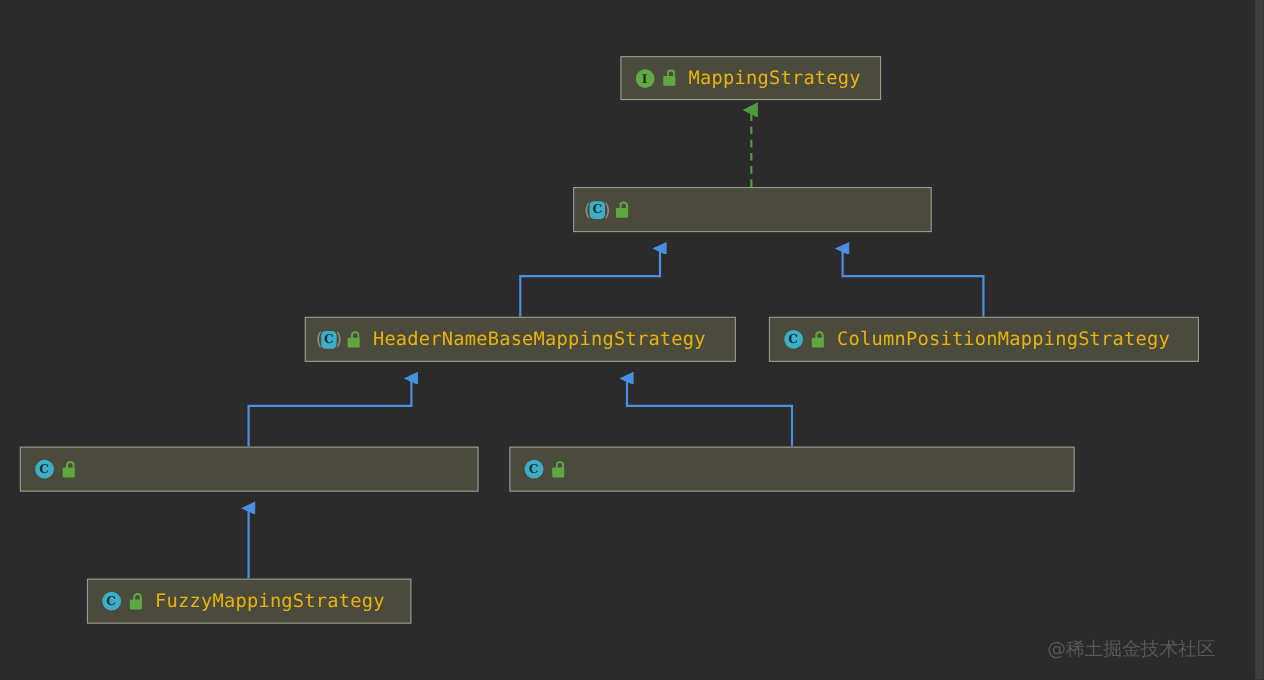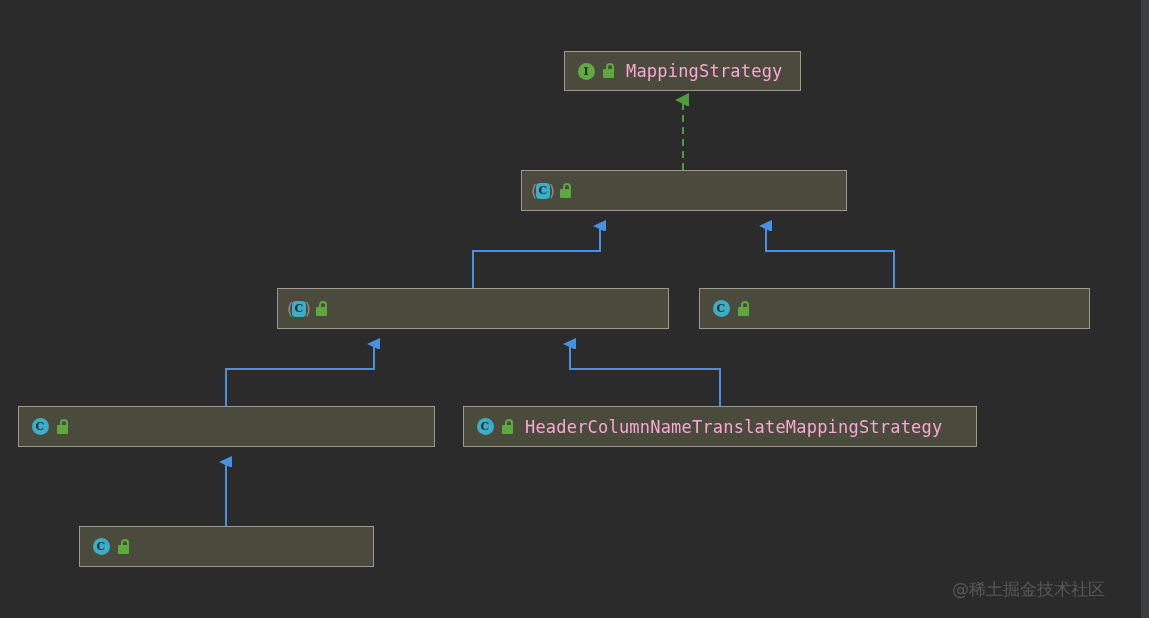--- a/index.html
+++ b/index.html
@@ -36,21 +36,21 @@
     position: absolute;
     box-sizing: border-box;
     background: #4b4b3d;
     border: 1px solid #9a9a90;
     display: flex;
     align-items: center;
     padding: 0 10px;
     white-space: nowrap;
   }
   .node-label {
-    color: #f9a8d4;
+    color: #eab308;
     font-size: 17px;
     letter-spacing: 0.2px;
     padding-left: 10px;
   }
   
   .type-icon {
     position: relative;
     width: 22px;
     height: 20px;
     flex: 0 0 22px;
@@ -200,60 +200,62 @@
   <div class="node" id="node-header-name-base-mapping-strategy" style="left:277px; top:288px; width:392px; height:41px;">
     <span class="type-icon icon-abstract">
       <span class="bracket left">(</span>
       <span class="glyph-circle">C</span>
       <span class="bracket right">)</span>
     </span>
     <span class="lock-icon">
       <span class="lock-shackle"></span>
         <span class="lock-body"></span>
     </span>
+    <span class="node-label">HeaderNameBaseMappingStrategy</span>
   </div>
 
   <div class="node" id="node-column-position-mapping-strategy" style="left:699px; top:288px; width:391px; height:41px;">
     <span class="type-icon icon-class">
       <span class="glyph-circle">C</span>
     </span>
     <span class="lock-icon">
       <span class="lock-shackle"></span>
         <span class="lock-body"></span>
     </span>
+    <span class="node-label">ColumnPositionMappingStrategy</span>
   </div>
 
   <div class="node" id="node-header-column-name-mapping-strategy" style="left:18px; top:406px; width:417px; height:41px;">
     <span class="type-icon icon-class">
       <span class="glyph-circle">C</span>
     </span>
     <span class="lock-icon">
       <span class="lock-shackle"></span>
         <span class="lock-body"></span>
     </span>
   </div>
 
   <div class="node" id="node-header-column-name-translate-mapping-strategy" style="left:463px; top:406px; width:514px; height:41px;">
     <span class="type-icon icon-class">
       <span class="glyph-circle">C</span>
     </span>
     <span class="lock-icon">
       <span class="lock-shackle"></span>
         <span class="lock-body"></span>
     </span>
-    <span class="node-label">HeaderColumnNameTranslateMappingStrategy</span>
   </div>
 
   <div class="node" id="node-fuzzy-mapping-strategy" style="left:79px; top:526px; width:295px; height:41px;">
     <span class="type-icon icon-class">
       <span class="glyph-circle">C</span>
     </span>
     <span class="lock-icon">
       <span class="lock-shackle"></span>
         <span class="lock-body"></span>
     </span>
+    <span class="node-label">FuzzyMappingStrategy</span>
   </div>
 
   <div class="watermark" id="watermark-juejin">@稀土掘金技术社区</div>
   <div class="watermark" id="watermark-csdn">CSDN @骑个小蜗牛</div>
 
   <div id="right-gutter"></div>
 </div>
 
 </body></html>

